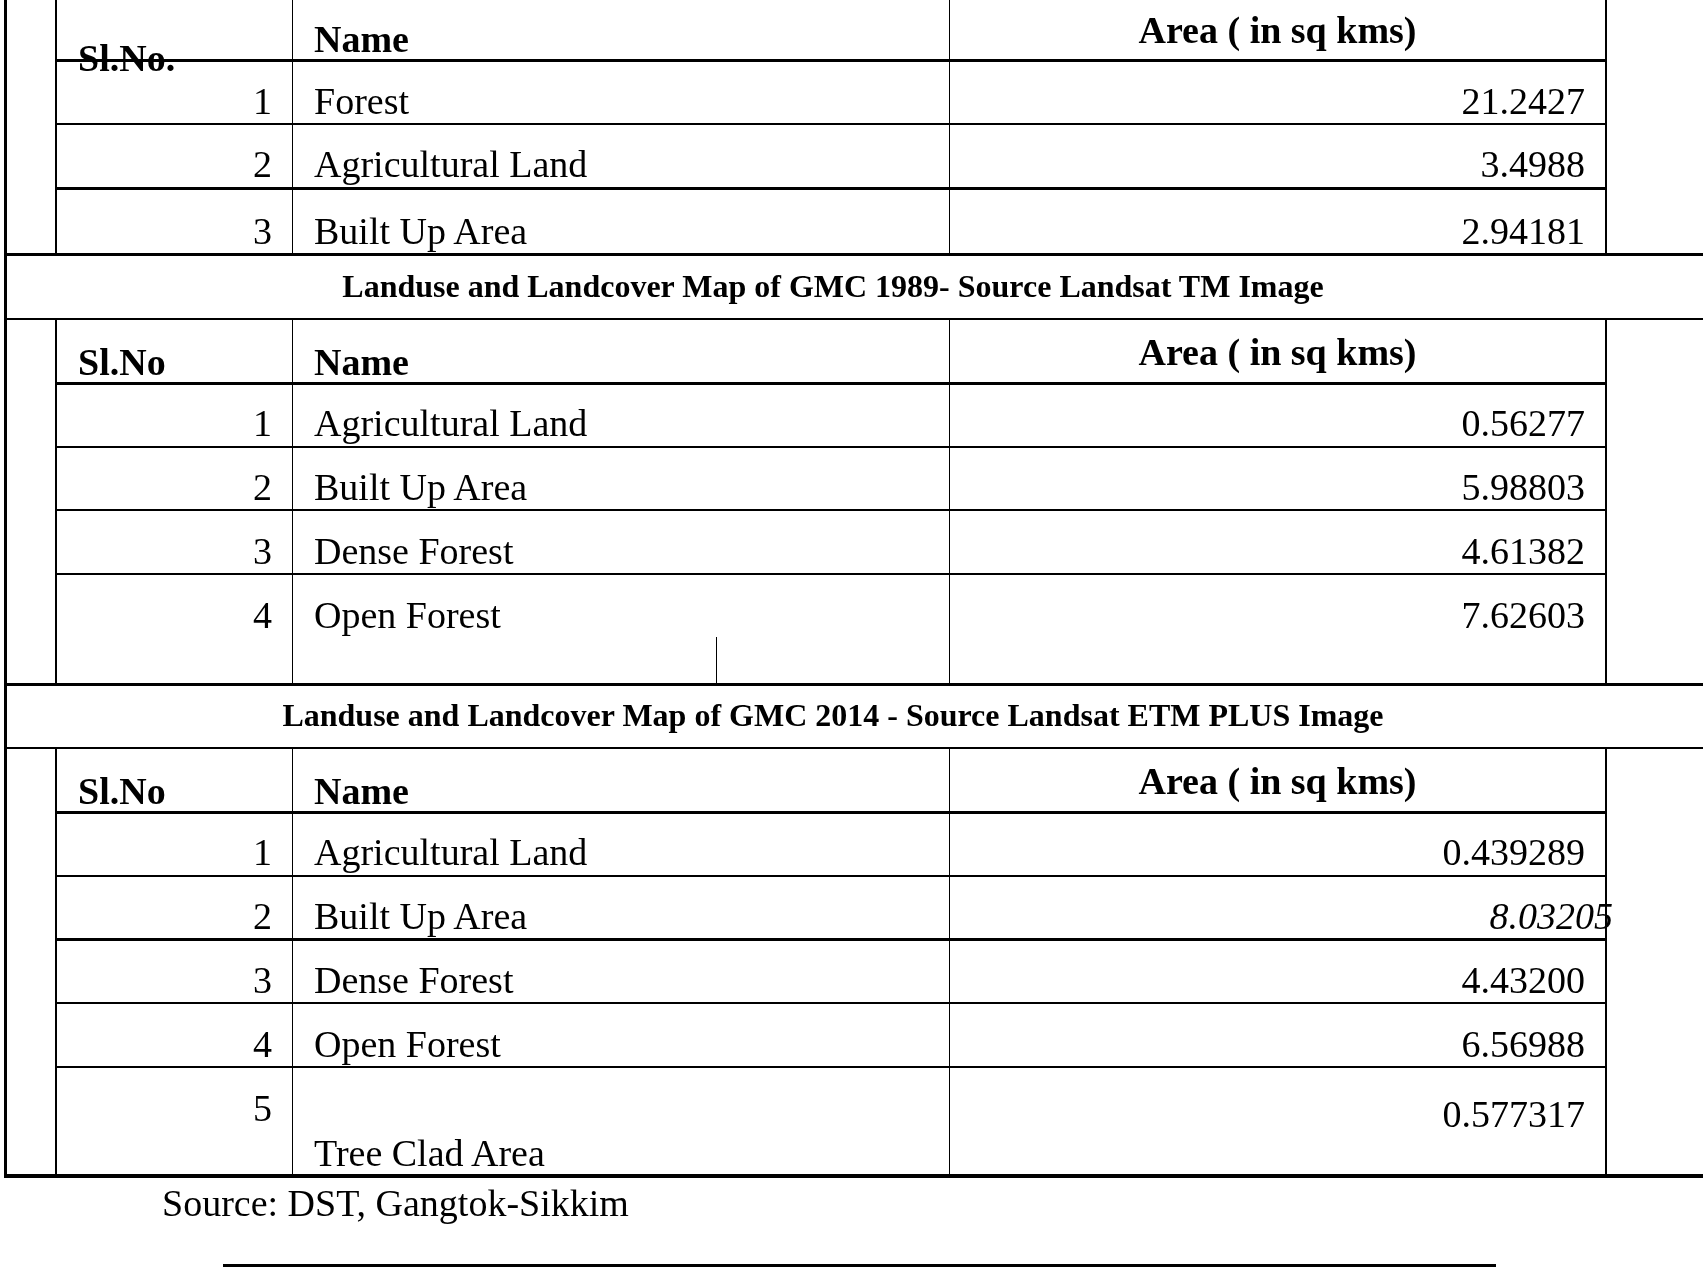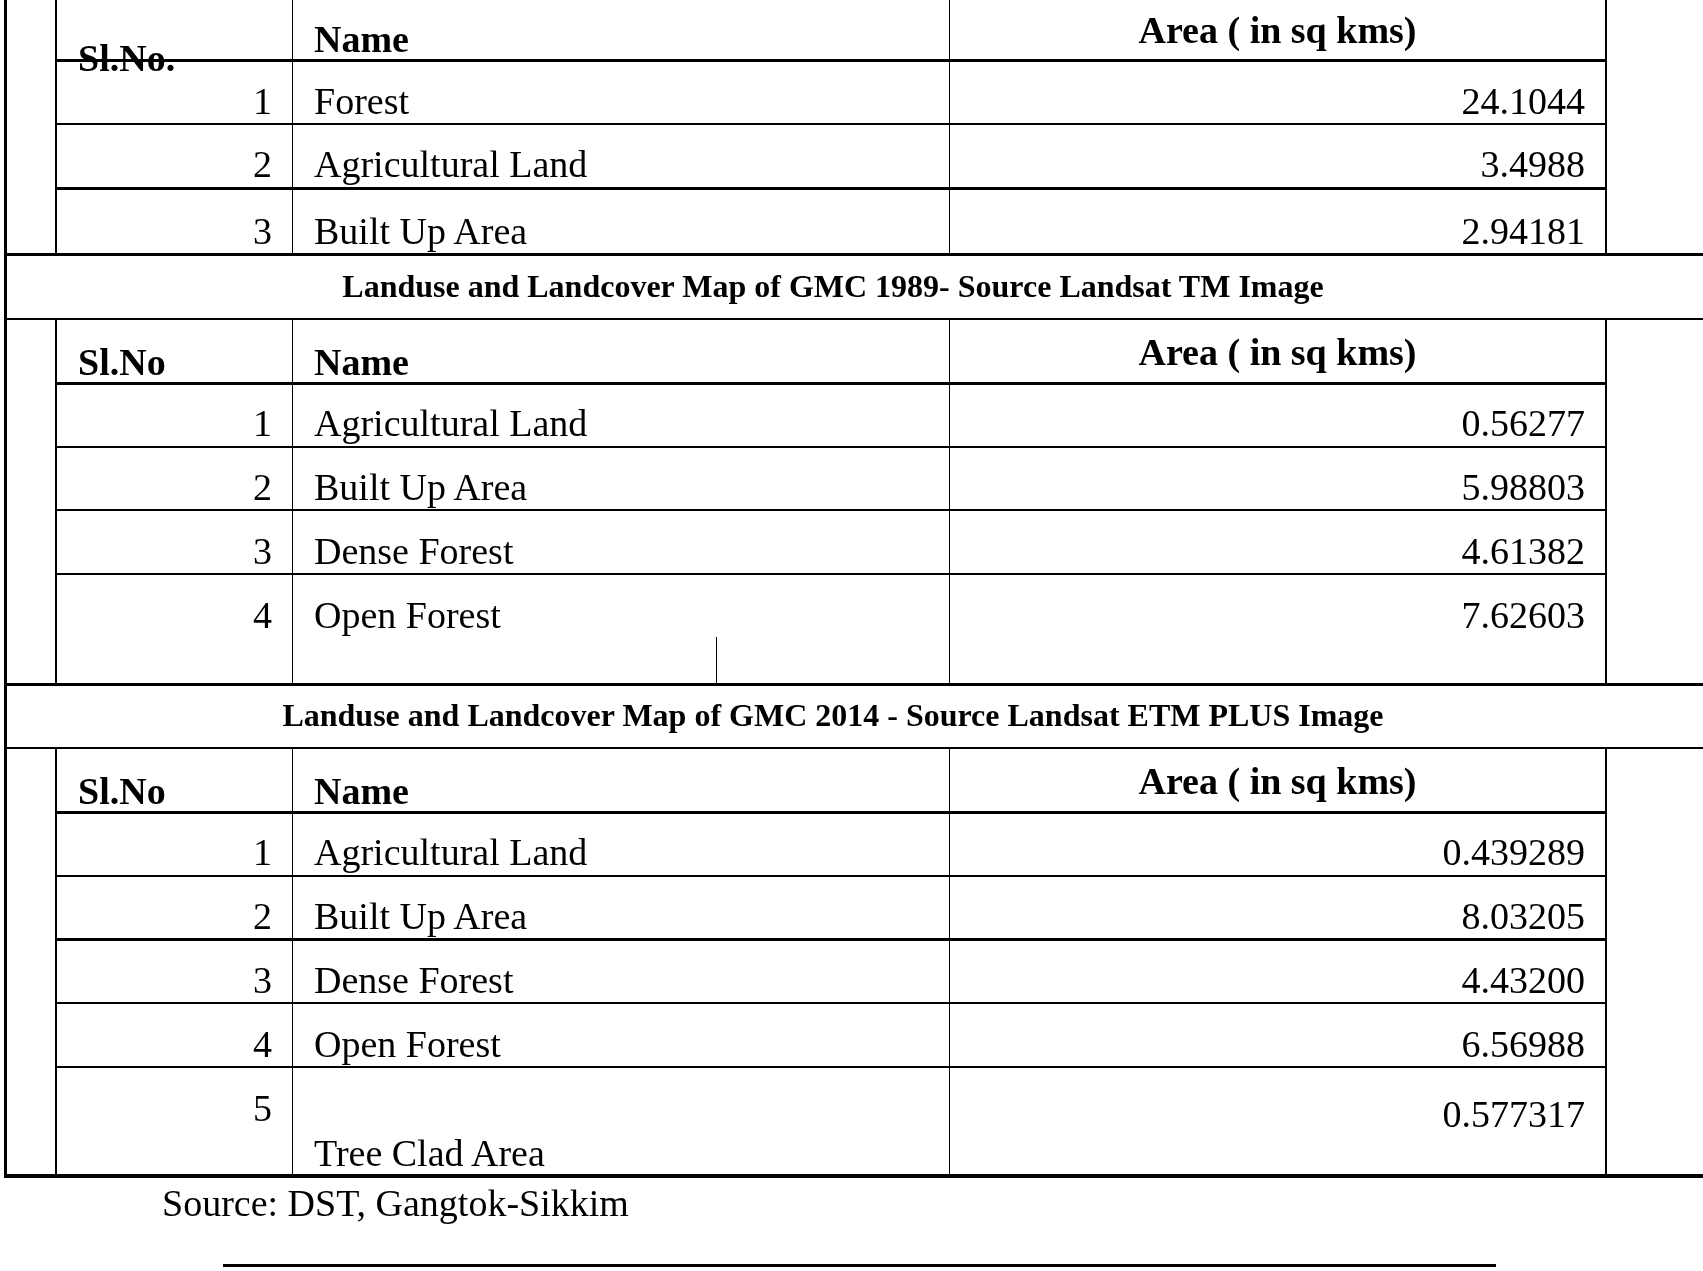--- a/index.html
+++ b/index.html
@@ -63,21 +63,21 @@
 </div>
 
 <div>
   <div class="txt b" style="left:78px;top:20px;margin-top:19px;">Sl.No.</div>
   <div class="txt b" style="left:314px;top:20px;">Name</div>
   <div class="txt b" style="left:950px;width:655px;text-align:center;top:11px;">Area ( in sq kms)</div>
 
   <div>
     <div class="txt num" style="left:100px;width:172px;top:82px;">1</div>
     <div class="txt" style="left:314px;top:82px;">Forest</div>
-    <div class="txt num" style="left:1100px;width:485px;top:82px;">24.1044</div>
+    <div class="txt num" style="left:1100px;width:485px;top:82px;">21.2427</div>
   </div>
   <div>
     <div class="txt num" style="left:100px;width:172px;top:145px;">2</div>
     <div class="txt" style="left:314px;top:145px;">Agricultural Land</div>
     <div class="txt num" style="left:1100px;width:485px;top:145px;">3.4988</div>
   </div>
   <div>
     <div class="txt num" style="left:100px;width:172px;top:212px;">3</div>
     <div class="txt" style="left:314px;top:212px;">Built Up Area</div>
     <div class="txt num" style="left:1100px;width:485px;top:212px;">2.94181</div>
@@ -119,21 +119,21 @@
   <div class="txt b" style="left:950px;width:655px;text-align:center;top:762px;">Area ( in sq kms)</div>
 
   <div>
     <div class="txt num" style="left:100px;width:172px;top:833px;">1</div>
     <div class="txt" style="left:314px;top:833px;">Agricultural Land</div>
     <div class="txt num" style="left:1100px;width:485px;top:833px;">0.439289</div>
   </div>
   <div>
     <div class="txt num" style="left:100px;width:172px;top:897px;">2</div>
     <div class="txt" style="left:314px;top:897px;">Built Up Area</div>
-    <div class="txt num" style="left:1100px;width:485px;top:897px;">8.03205</div>
+    <div class="txt num" style="left:1128px;width:485px;top:897px;font-style:italic;">8.03205</div>
   </div>
   <div>
     <div class="txt num" style="left:100px;width:172px;top:961px;">3</div>
     <div class="txt" style="left:314px;top:961px;">Dense Forest</div>
     <div class="txt num" style="left:1100px;width:485px;top:961px;">4.43200</div>
   </div>
   <div>
     <div class="txt num" style="left:100px;width:172px;top:1025px;">4</div>
     <div class="txt" style="left:314px;top:1025px;">Open Forest</div>
     <div class="txt num" style="left:1100px;width:485px;top:1025px;">6.56988</div>

